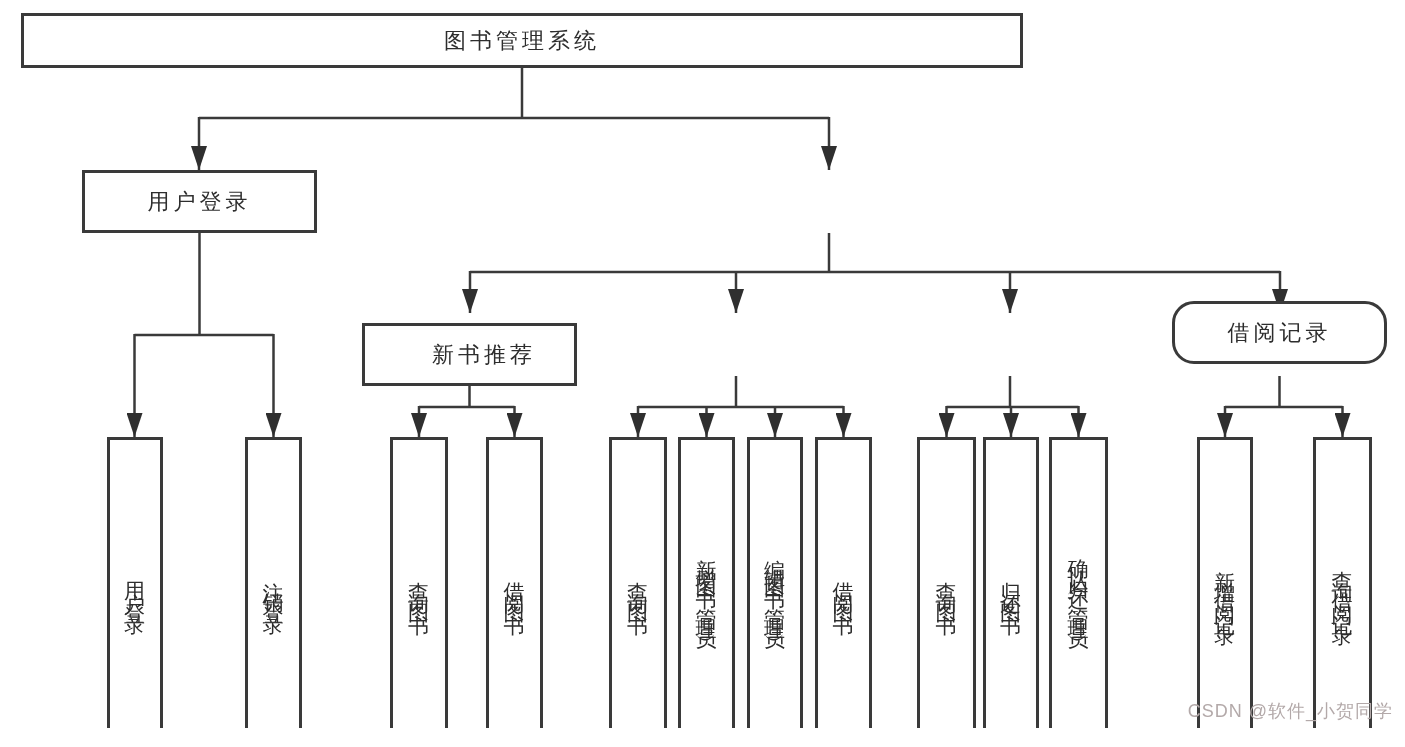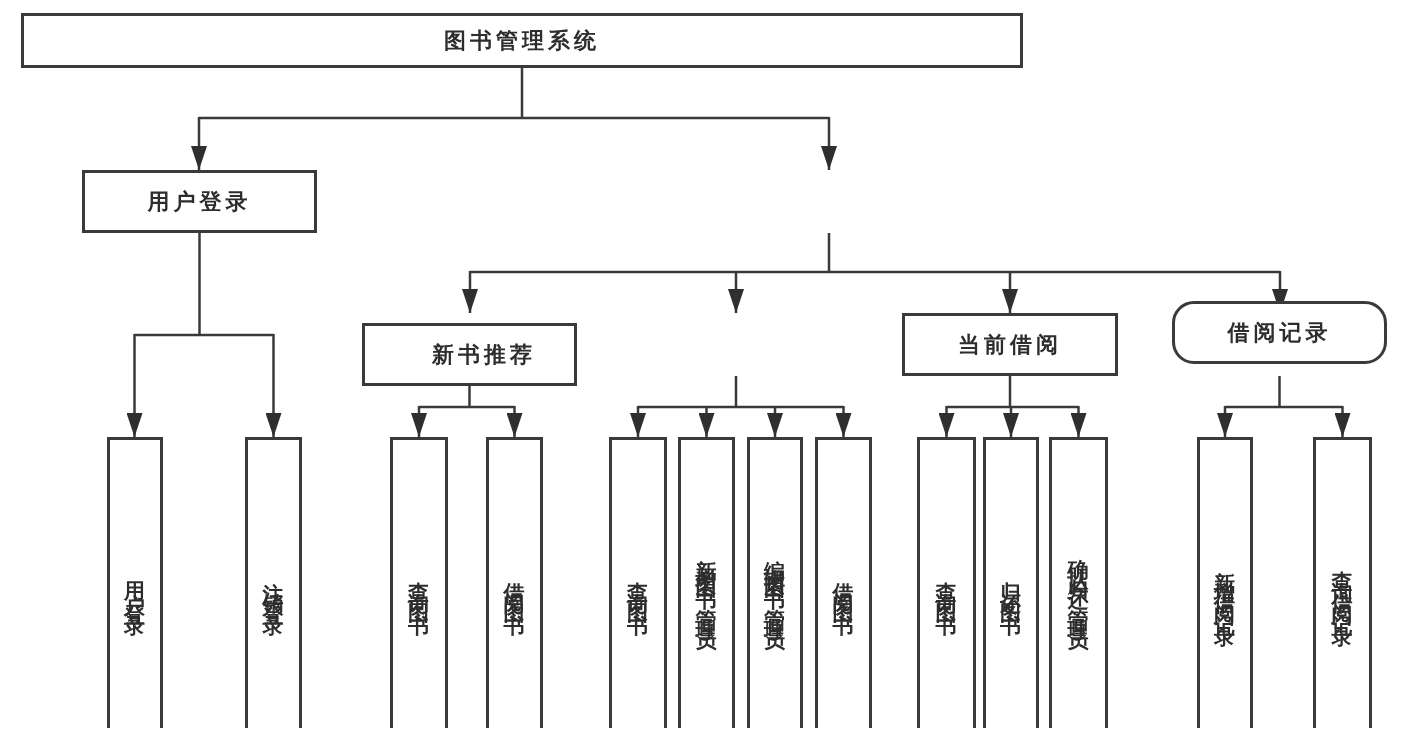--- a/index.html
+++ b/index.html
@@ -1,18 +1,18 @@
 <!DOCTYPE html>
 <html><head>
 <meta charset="utf-8">
 <style>
   html,body{margin:0;padding:0;background:#ffffff;}
   .stage{
     position:relative;width:1405px;height:728px;background:#ffffff;
-    font-family:"Liberation Sans","DejaVu Sans",sans-serif;overflow:hidden;font-weight:bold;
+    font-family:"Liberation Sans","DejaVu Sans",sans-serif;overflow:hidden;
   }
   .wires{position:absolute;left:0;top:0;width:1405px;height:747px;}
   .node{
     position:absolute;box-sizing:border-box;background:#ffffff;
     border:3px solid #3a3a3a;color:#2d2d2d;
     display:flex;align-items:center;justify-content:center;
   }
   .hnode{font-size:22px;letter-spacing:4px;white-space:nowrap;}
   .root{font-size:22px;}
   .vnode{
@@ -93,35 +93,35 @@
       <line x1="1225" y1="406" x2="1225" y2="437" marker-end="url(#arw)"></line>
       <line x1="1342.5" y1="406" x2="1342.5" y2="437" marker-end="url(#arw)"></line>
     </g>
   </svg>
 
   <div class="node hnode root" style="left:21px;top:13px;width:1002px;height:55px;">图书管理系统</div>
 
   <div class="node hnode" style="left:82px;top:170px;width:235px;height:63px;">用户登录</div>
 
   <div class="node hnode" style="left:362px;top:323px;width:215px;height:63px;padding-left:29px;">新书推荐</div>
-  <div class="node hnode" style="left:902px;top:313px;width:216px;height:63px;">当前借阅</div>
   <div class="node hnode" style="left:1172px;top:301px;width:215px;height:63px;border-radius:22px;">借阅记录</div>
 
   <div class="node vnode" style="left:107px;top:437px;width:56px;height:300px;">用户登录</div>
   <div class="node vnode" style="left:245px;top:437px;width:57px;height:300px;">注销登录</div>
 
   <div class="node vnode" style="left:390px;top:437px;width:58px;height:300px;">查询图书</div>
   <div class="node vnode" style="left:486px;top:437px;width:57px;height:300px;">借阅图书</div>
 
   <div class="node vnode" style="left:609px;top:437px;width:58px;height:300px;">查询图书</div>
   <div class="node vnode long" style="left:678px;top:437px;width:57px;height:300px;">新增图书（管理员）</div>
   <div class="node vnode long" style="left:747px;top:437px;width:56px;height:300px;">编辑图书（管理员）</div>
   <div class="node vnode" style="left:815px;top:437px;width:57px;height:300px;">借阅图书</div>
 
   <div class="node vnode" style="left:917px;top:437px;width:59px;height:300px;">查询图书</div>
   <div class="node vnode" style="left:983px;top:437px;width:56px;height:300px;">归还图书</div>
   <div class="node vnode long" style="left:1049px;top:437px;width:59px;height:300px;">确认归还（管理员）</div>
 
   <div class="node vnode" style="left:1197px;top:437px;width:56px;height:300px;">新增借阅记录</div>
   <div class="node vnode" style="left:1313px;top:437px;width:59px;height:300px;">查询借阅记录</div>
 
+  <div class="watermark">CSDN @软件_小贺同学</div>
 
 </div>
 
 </body></html>

